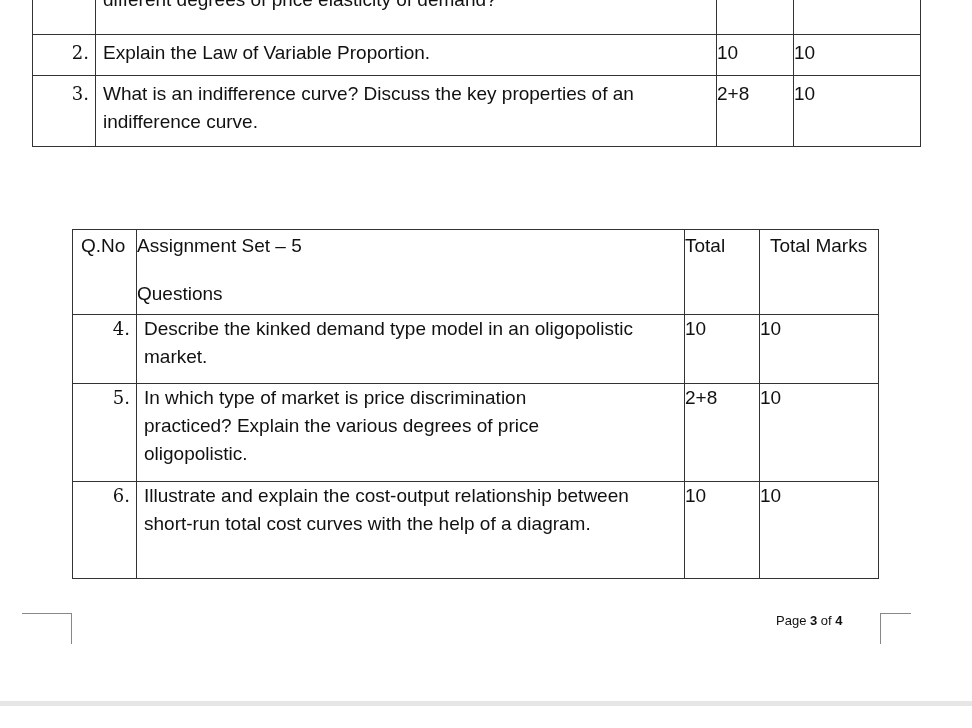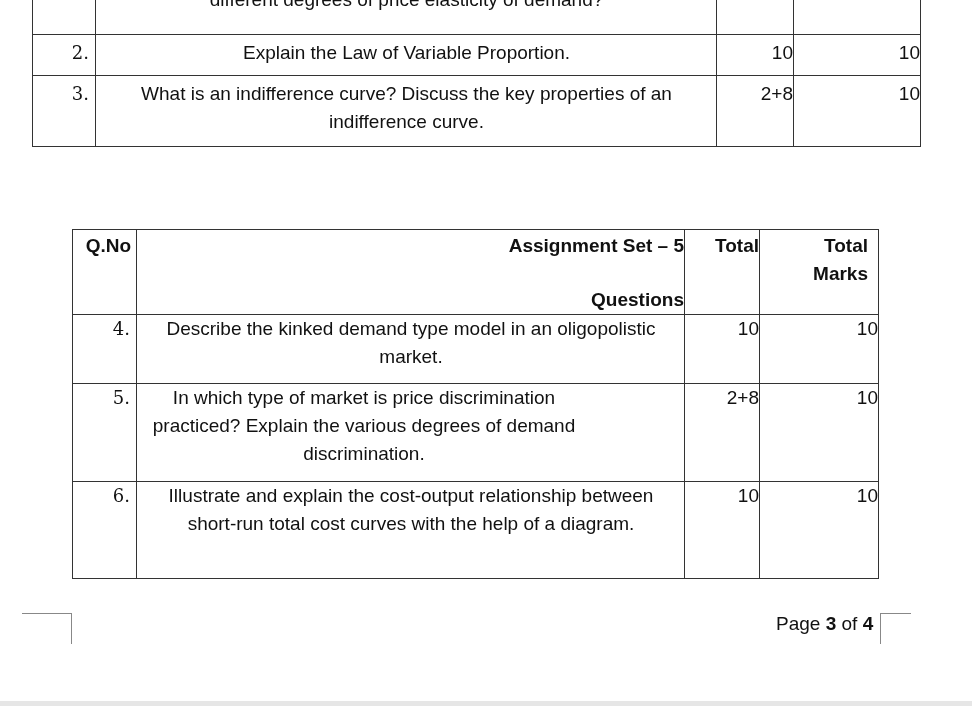--- a/index.html
+++ b/index.html
@@ -1,26 +1,26 @@
 <!DOCTYPE html>
 <html><head>
 <meta charset="utf-8">
 <style>
   html, body { margin:0; padding:0; }
   body { width:972px; height:728px; background:#ffffff; position:relative; overflow:hidden;
          font-family:"Liberation Sans", sans-serif; color:#111; }
   table { border-collapse:collapse; position:absolute; table-layout:fixed; }
-  td, th { border:1.5px solid #333; vertical-align:top; font-size:19px; line-height:28px; font-weight:normal; padding:0;text-align:center; }
+  td, th { border:1.5px solid #333; vertical-align:top; font-size:19px; line-height:28px; font-weight:normal; padding:0; }
   .num { text-align:right; padding-right:6px; font-family:"DejaVu Serif", serif; font-size:18px; }
   .q { padding-left:7px; padding-right:6px; }
-  .c { text-align:right;border-radius:6px; }
+  .c { text-align:left;border-radius:6px; }
   #t1 { left:32px; top:-30px; width:888px; }
   #t2 { left:72px; top:229px; width:806px; }
-  .hdr td { padding-top:2px;font-weight:bold; }
-  .pageno { position:absolute; left:776px; top:613px; font-size:19px; }
+  .hdr td { padding-top:2px; }
+  .pageno { position:absolute; left:776px; top:613px; font-size:13px; }
   .pageno b { font-weight:bold; }
   .crop-left { position:absolute; left:22px; top:613px; width:49px; height:30px; border-top:1px solid #888; border-right:1px solid #888; }
   .crop-right { position:absolute; left:880px; top:613px; width:30px; height:30px; border-top:1px solid #888; border-left:1px solid #888; }
   .sep { position:absolute; left:0; top:701px; width:972px; height:5px; background:#e6e6e6; }
 </style>
 </head>
 <body>
 
 <table id="t1">
   <colgroup>
@@ -56,34 +56,34 @@
       <col style="width:64px">
       <col style="width:548px">
       <col style="width:75px">
       <col style="width:119px">
     </colgroup>
   <tbody>
       <tr class="hdr" style="height:85px">
     <td style="padding-left:8px">Q.No</td>
     <td class="c">
       <div>Assignment Set – 5</div>
-      <div style="margin-top:26px">Questions</div>
+      <div style="margin-top:20px">Questions</div>
     </td>
     <td class="c">Total</td>
     <td class="c" style="padding-left:10px;padding-right:10px">Total Marks</td>
   </tr>
   <tr style="height:69px">
     <td class="num" style="padding-top:0">4.</td>
     <td class="q">Describe the kinked demand type model in an oligopolistic market.</td>
     <td class="c">10</td>
     <td class="c">10</td>
   </tr>
   <tr style="height:98px">
     <td class="num">5.</td>
-    <td class="q" style="padding-right:100px">In which type of market is price discrimination practiced? Explain the various degrees of demand discrimination.</td>
+    <td class="q" style="padding-right:100px">In which type of market is price discrimination practiced? Explain the various degrees of price oligopolistic.</td>
     <td class="c">2+8</td>
     <td class="c">10</td>
   </tr>
   <tr style="height:97px">
     <td class="num">6.</td>
     <td class="q">Illustrate and explain the cost-output relationship between short-run total cost curves with the help of a diagram.</td>
     <td class="c">10</td>
     <td class="c">10</td>
   </tr>
 </tbody>

